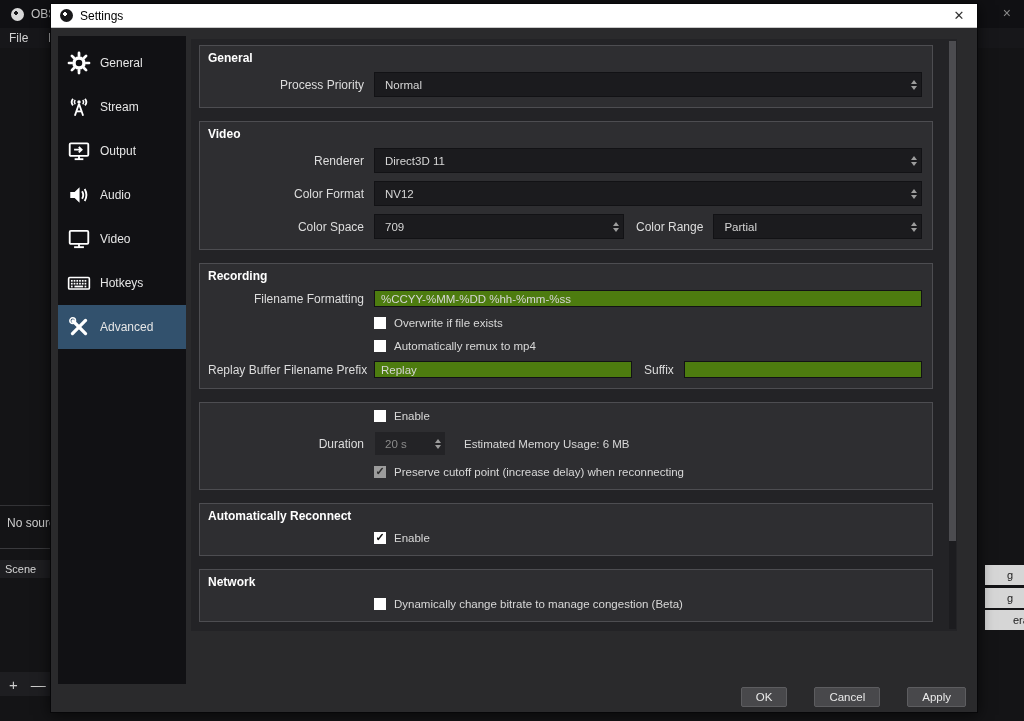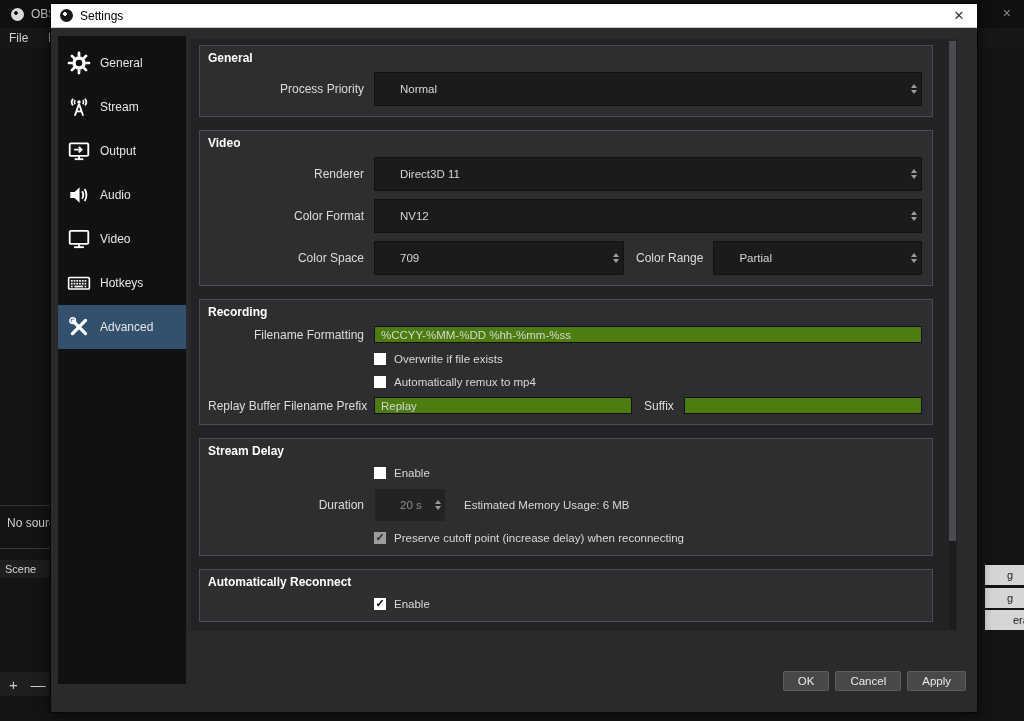--- a/index.html
+++ b/index.html
@@ -40,21 +40,21 @@
   .scroll-handle{width:7px;height:500px;background:#4c4c50}
 
   .section{background:#2e2e31;border:1px solid #4d4d51;margin-bottom:13px;padding:5px 10px 10px 8px}
   .section-title{font-weight:bold;color:#ffffff;font-size:12px;margin-bottom:7px}
   .row{display:flex;align-items:center;margin-bottom:8px;min-height:15px}
   .row:last-child{margin-bottom:0}
   .rlabel{flex:0 0 166px;width:166px;text-align:right;padding-right:10px;color:#dddddd;font-size:12px;white-space:nowrap}
   .mlabel{padding:0 10px 0 12px;color:#dddddd;font-size:12px;white-space:nowrap}
   .inline-text{margin-left:18px;color:#d8d8d8;font-size:11.5px;white-space:nowrap}
 
-  .combo{height:34px;background:#1b1b1e;border:1px solid #121215;display:flex;align-items:center;padding:0 4px 0 25px;color:#d6d6d6;font-size:11.5px;min-width:0}
+  .combo{height:25px;background:#1b1b1e;border:1px solid #121215;display:flex;align-items:center;padding:0 4px 0 10px;color:#d6d6d6;font-size:11.5px;min-width:0}
   .combo .cval{overflow:hidden;white-space:nowrap}
   .combo.dis{background:#232326;border-color:#2e2e31}
   .combo.dis .cval{color:#8b8b8b}
   .grow{flex:1}
   .w250{flex:0 0 250px}
   .w258{flex:0 0 258px}
   .w242{flex:0 0 242px}
   .w72{flex:0 0 72px}
   .arrows{margin-left:auto;display:flex;flex-direction:column;gap:2px;align-items:center;padding-left:5px}
   .arr-up{width:0;height:0;border-left:3px solid transparent;border-right:3px solid transparent;border-bottom:4px solid #9d9d9d}
@@ -62,21 +62,21 @@
 
   .tinput{height:17px;background:#4d7c0f;border:1px solid #121215;color:#d6d6d6;font-size:11.5px;padding:0 6px;font-family:"Liberation Sans",sans-serif;outline:none}
   .tinput.grow{flex:1;min-width:0}
 
   .cb{width:12px;height:12px;background:#ffffff;flex:0 0 12px;position:relative;display:inline-block}
   .cb.checked::after{content:"\2713";position:absolute;left:0;top:-1px;width:12px;text-align:center;font-size:11px;font-weight:bold;color:#101010}
   .cb.disabled{background:#9c9c9c}
   .cb.disabled.checked::after{color:#2e2e2e}
   .cbtext{margin-left:8px;color:#d8d8d8;font-size:11.5px;white-space:nowrap}
 
-  .footer{position:absolute;right:11px;bottom:21px;display:flex;gap:6px}
+  .footer{position:absolute;right:11px;bottom:5px;display:flex;gap:27px}
   .btn{height:20px;padding:0 14px;background:#48484b;border:1px solid #5d5d60;border-radius:2px;color:#eaeaea;font-size:11.5px;display:flex;align-items:center;justify-content:center;min-width:46px}
 </style>
 </head>
 <body>
 
 <div class="bg-titlebar">
   <span class="bg-logo"></span>
   <span class="bg-apptitle">OBS</span>
   <span class="bg-close">×</span>
 </div>
@@ -281,21 +281,20 @@
       </div>
       <div class="row">
         <div class="rlabel">Replay Buffer Filename Prefix</div>
         <input class="tinput w258" style="flex: 0 0 258px; width: 258px;" value="Replay">
         <div class="mlabel">Suffix</div>
         <input class="tinput grow" value="" style="">
       </div>
     </div>
 
     <div class="section">
-      <div class="section-title">Stream Delay</div>
       <div class="row">
         <div class="rlabel"></div>
         <span class="cb"></span>
         <span class="cbtext">Enable</span>
       </div>
       <div class="row">
         <div class="rlabel">Duration</div>
         <div class="combo w72 dis">
           <span class="cval">20 s</span>
           <span class="arrows">

